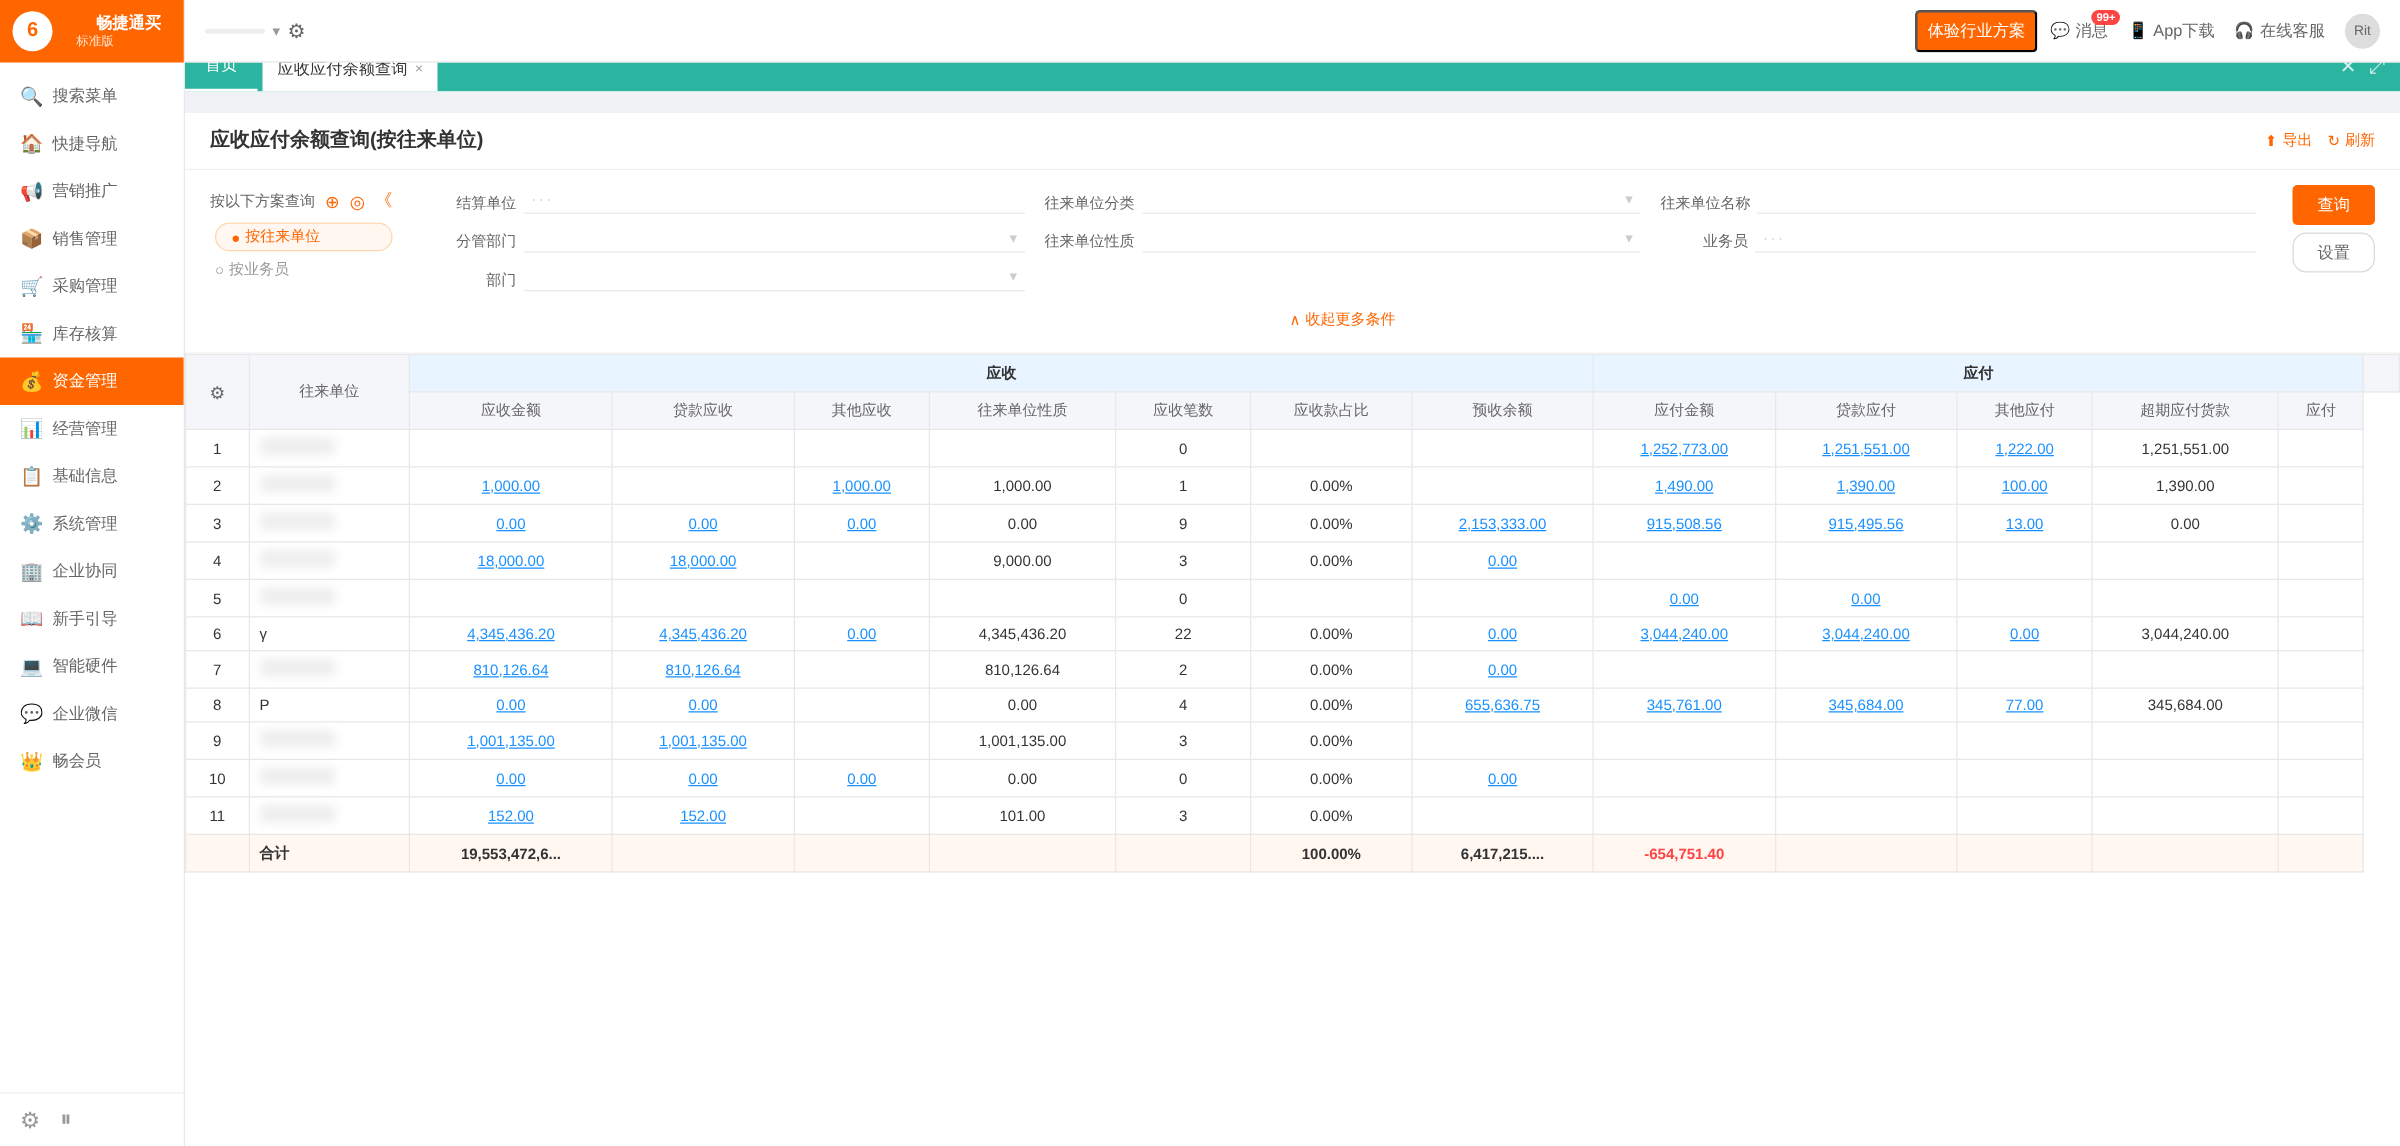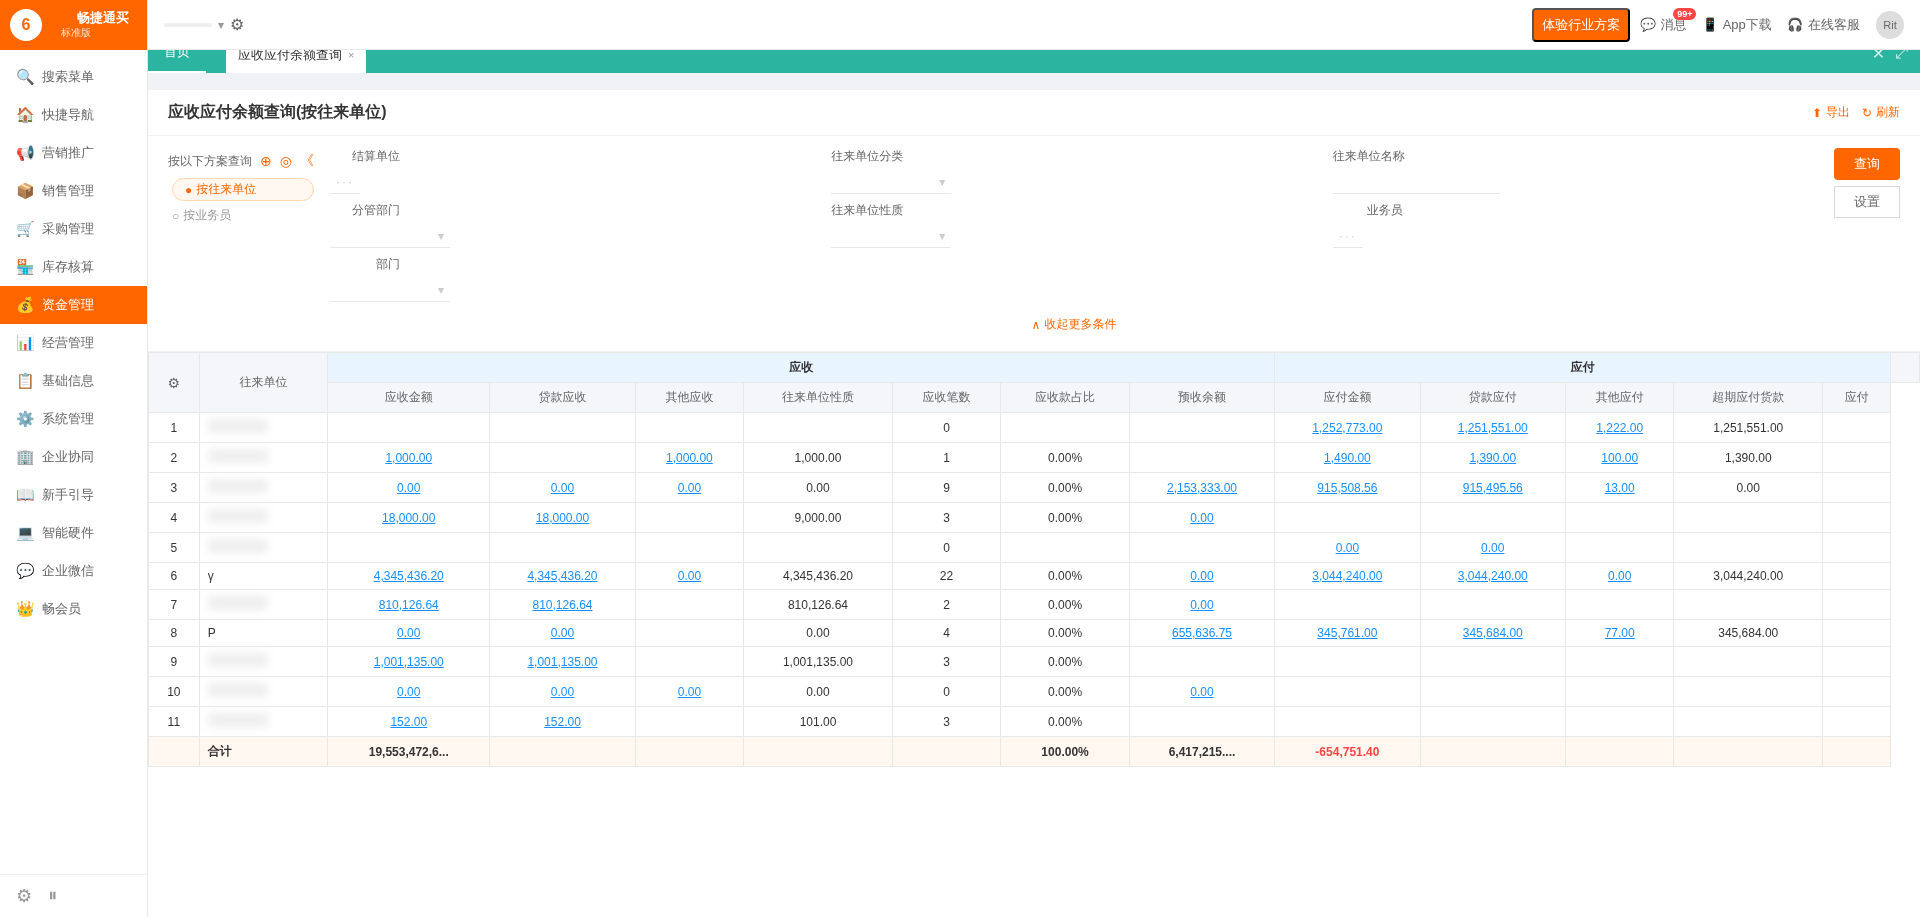--- a/index.html
+++ b/index.html
@@ -64,21 +64,21 @@
     
     .tabbar {
       position: fixed; left: 148px; top: 33px; right: 0; height: 40px;
       background: #2bb5a0; display: flex; align-items: stretch; z-index: 99;
     }
     .tab {
       display: flex; align-items: center; padding: 0 16px; gap: 6px;
       font-size: 13px; cursor: pointer; color: rgba(255,255,255,0.7);
     }
     .tab.home { color: #fff; border-bottom: 2px solid #fff; }
-    .tab.active-tab { background: #fff; color: #333; border-radius: 4px 4px 0 0; margin: 4px 0 0 20px; padding: 12px 12px; }
+    .tab.active-tab { background: #fff; color: #333; border-radius: 4px 4px 0 0; margin: 4px 0 0 4px; padding: 12px 12px; }
     .tab-close { font-size: 11px; color: #999; cursor: pointer; }
     .tab-spacer { flex: 1; }
     .tab-winbtns { display: flex; align-items: center; gap: 10px; padding: 0 12px; color: rgba(255,255,255,0.8); font-size: 16px; cursor: pointer; }
 
     
     .main {
       position: fixed; left: 148px; top: 90px; right: 0; bottom: 0;
       background: #f5f6fa; overflow: hidden; display: flex; flex-direction: column;
     }
     .page-header {
@@ -98,21 +98,21 @@
     .filter-label-bar { display: flex; align-items: center; gap: 8px; font-size: 12px; color: #666; }
     .filter-label-bar .icon-btn { cursor: pointer; color: #ff6600; font-size: 14px; }
     .filter-scheme {
       background: #fff7f0; border: 1px solid #ffd6b0; border-radius: 16px;
       padding: 2px 12px; color: #ff6600; font-size: 12px; display: flex; align-items: center; gap: 4px;
     }
     .filter-scheme-option {
       display: flex; align-items: center; gap: 4px; color: #999; font-size: 12px; cursor: pointer;
     }
     .filter-field {
-      display: flex; align-items: flex-start; gap: 6px; flex-direction: column;
+      display: flex; align-items: flex-end; gap: 6px;
     }
     .field-label { color: #666; font-size: 12px; white-space: nowrap; min-width: 70px; text-align: right; }
     .field-input {
       flex: 1; border: none; border-bottom: 1px solid #e8e8e8;
       padding: 4px 6px; font-size: 12px; color: #333; background: transparent;
       display: flex; align-items: center; justify-content: space-between;
     }
     .field-input .dots { color: #ccc; letter-spacing: 2px; }
     .collapse-btn {
       display: flex; align-items: center; justify-content: center;
@@ -144,21 +144,21 @@
     .row-num { color: #999; }
     .blurred { filter: blur(4px); user-select: none; background: #eee; min-width: 60px; display: inline-block; height: 14px; border-radius: 2px; }
 
     
     .btn-query {
       background: #ff6600; color: #fff; border: none; padding: 7px 20px;
       border-radius: 4px; font-size: 13px; cursor: pointer;
     }
     .btn-settings {
       background: #fff; color: #666; border: 1px solid #d9d9d9; padding: 6px 16px;
-      border-radius: 0; font-size: 13px; cursor: pointer;
+      border-radius: 11px; font-size: 13px; cursor: pointer;
     }
     .action-btns { display: flex; flex-direction: column; gap: 6px; }
   </style>
 </head>
 <body>
 
 <div class="sidebar">
   <div class="sidebar-logo">
     <div class="logo-icon">6</div>
     <div>
@@ -286,21 +286,21 @@
         <span>导出</span>
       </div>
       <div class="btn-refresh">
         <span>↻</span>
         <span>刷新</span>
       </div>
     </div>
   </div>
 
   <div class="filter-area">
-    <div style="display:flex; gap:16px; align-items:flex-start;">
+    <div style="display:flex; gap:29px; align-items:flex-start;">
 
       <div style="min-width:110px; padding-top:4px;">
         <div class="filter-label-bar">
           <span>按以下方案查询</span>
           <span class="icon-btn">⊕</span>
           <span class="icon-btn">◎</span>
           <span class="icon-btn">《</span>
         </div>
         <div style="margin-top:8px; display:flex; flex-direction:column; gap:6px; padding-left:4px;">
           <div class="filter-scheme">

